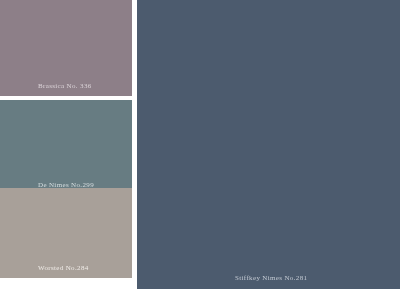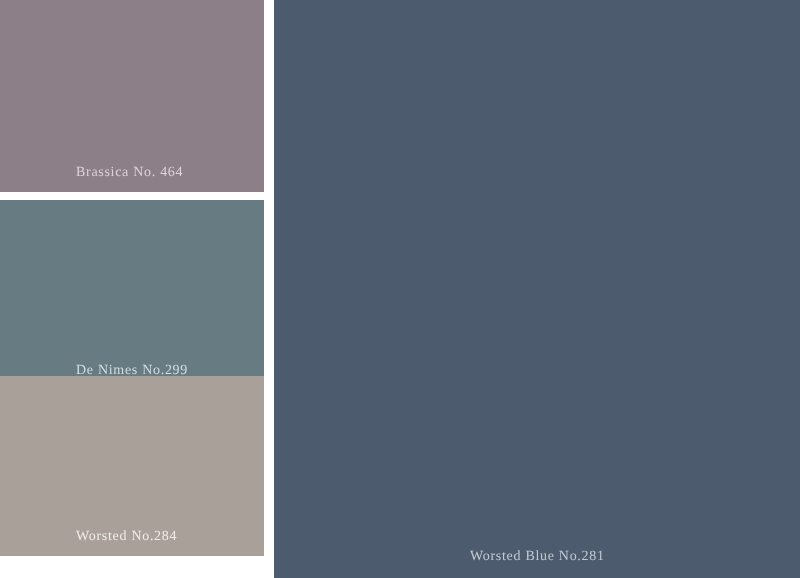--- a/index.html
+++ b/index.html
@@ -63,28 +63,28 @@
     left: 98px;
     bottom: 7px;
   }
 </style>
 </head>
 <body style="background: rgb(255, 255, 255);">
 
 <div id="palette-board" style="background: rgb(255, 255, 255);">
 
   <div class="swatch" id="swatch-brassica" style="background-color: rgb(141, 127, 136);">
-    <span class="swatch-label" style="color: rgb(220, 212, 217);">Brassica No. 464</span>
+    <span class="swatch-label" style="color: rgb(220, 212, 217);">Brassica No. 336</span>
   </div>
 
   <div class="swatch" id="swatch-de-nimes" style="background-color: rgb(103, 124, 130);">
     <span class="swatch-label" style="color: rgb(213, 221, 223);">De Nimes No.299</span>
   </div>
 
   <div class="swatch" id="swatch-worsted" style="background-color: rgb(168, 160, 153);">
     <span class="swatch-label" style="color: rgb(240, 236, 232);">Worsted No.284</span>
   </div>
 
   <div class="swatch" id="swatch-stiffkey-blue" style="background-color: rgb(76, 91, 110);">
-    <span class="swatch-label" style="color: rgb(195, 202, 211);">Worsted Blue No.281</span>
+    <span class="swatch-label" style="color: rgb(195, 202, 211);">Stiffkey Nimes No.281</span>
   </div>
 
 </div>
 
 </body></html>

